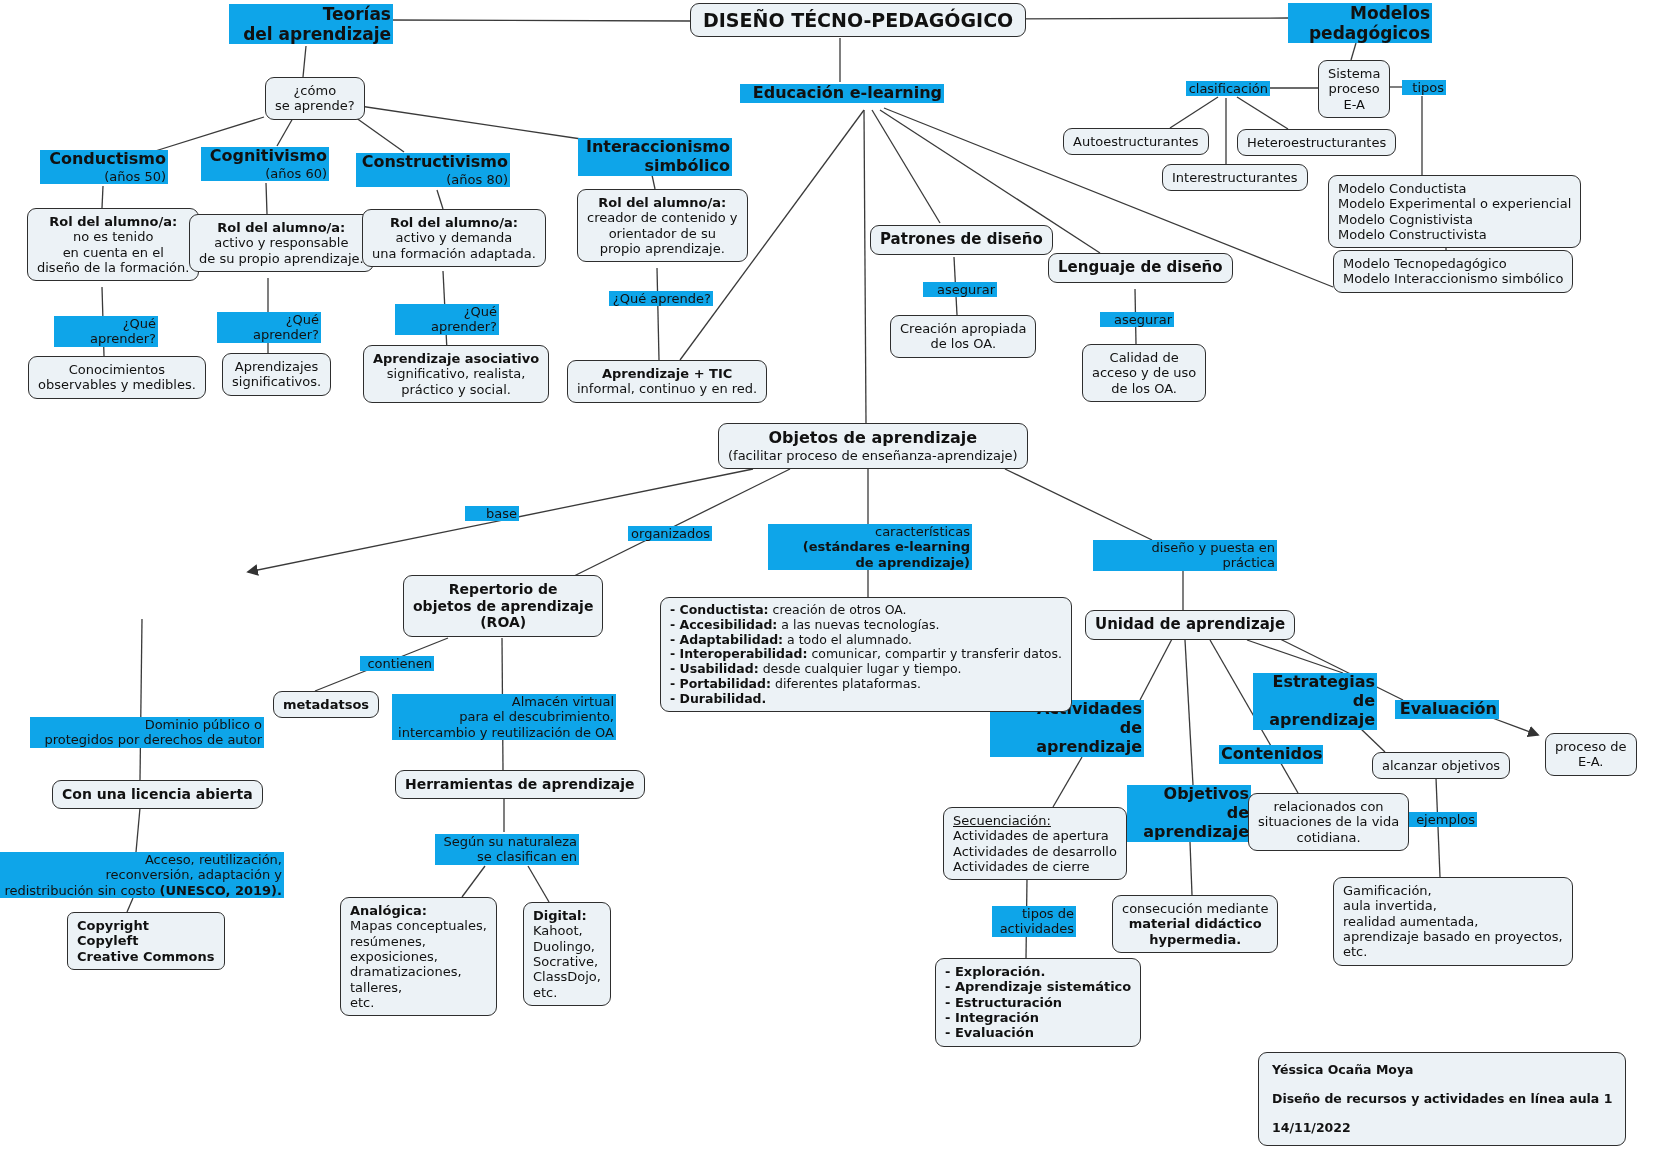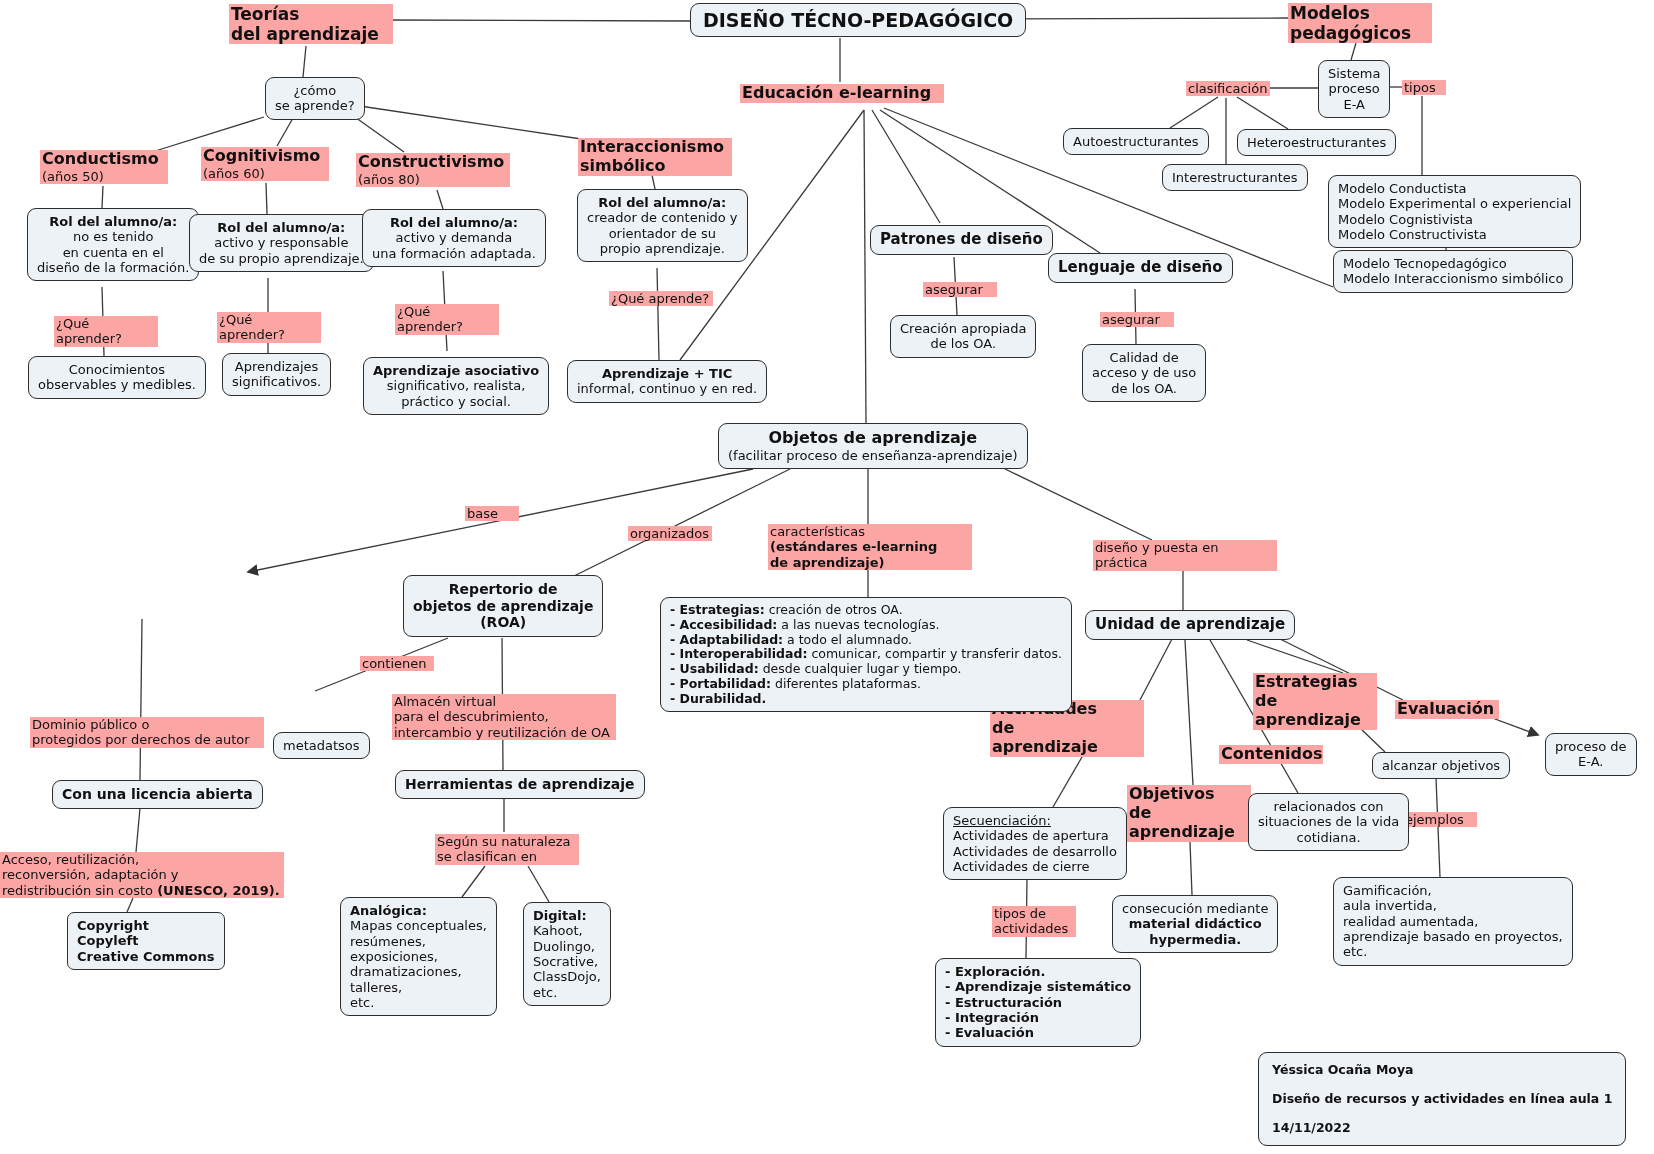--- a/index.html
+++ b/index.html
@@ -2,26 +2,26 @@
 <html><head>
 <meta charset="utf-8">
 <style>
   html,body{margin:0;padding:0;background:#ffffff;}
   #map{position:relative;width:1654px;height:1154px;background:#ffffff;
        font-family:"DejaVu Sans",sans-serif;color:#111;overflow:hidden;}
   #wires{position:absolute;left:0;top:0;z-index:0;}
   .box{position:absolute;z-index:2;background:#ecf2f6;border:1.4px solid #2e2e2e;
        border-radius:9px;padding:5px 9px;font-size:13px;line-height:1.18;
        text-align:center;white-space:nowrap;}
-  .lbl{position:absolute;z-index:1;background:#fca5a5;font-size:13px;line-height:1.18;
-       text-align:left;padding:0 2px;}
+  .lbl{position:absolute;z-index:1;background:#0ea5e9;font-size:13px;line-height:1.18;
+       text-align:right;padding:0 2px;}
   .left{text-align:left;}
   .h15{font-size:15px;font-weight:bold;}
   .h14{font-size:14px;font-weight:bold;}
-  .bold{font-weight:normal;margin-top:41px;}
+  .bold{font-weight:bold;}
   .small{font-size:12.5px;}
   .head16{font-size:16px;font-weight:bold;}
   .head17{font-size:17px;font-weight:bold;}
   .era{font-weight:normal;font-size:13px;}
   .first16 div:first-child{font-size:16px;}
   .credit{font-size:12.5px;font-weight:bold;padding:10px 13px;}
   .credit div + div{margin-top:14px;}
 </style>
 </head>
 <body>
@@ -155,21 +155,21 @@
   <div class="lbl" style="left:609px;top:291px;width:100px;">¿Qué aprende?</div>
 
   <div class="box" style="left:28px;top:356px;">
       <div>Conocimientos</div>
       <div>observables y medibles.</div>
     </div>
   <div class="box" style="left:222px;top:353px;">
       <div>Aprendizajes</div>
       <div>significativos.</div>
     </div>
-  <div class="box" style="left:363px;top:357px;">
+  <div class="box" style="left:363px;top:345px;">
       <div style="font-weight: bold;">Aprendizaje asociativo</div>
       <div>significativo, realista,</div>
       <div>práctico y social.</div>
     </div>
   <div class="box" style="left:567px;top:360px;">
       <div style="font-weight: bold;">Aprendizaje + TIC</div>
       <div>informal, continuo y en red.</div>
     </div>
 
   <div class="box h15" style="left:870px;top:225px;">Patrones de diseño</div>
@@ -213,21 +213,21 @@
     </div>
   <div class="lbl" style="left:465px;top:506px;width:50px;">base</div>
   <div class="lbl" style="left:628px;top:526px;width:80px;">organizados</div>
   <div class="lbl" style="left:768px;top:524px;width:200px;">
       <div>características</div>
       <div style="font-weight: bold;">(estándares e-learning</div>
       <div style="font-weight: bold;">de aprendizaje)</div>
     </div>
   <div class="lbl" style="left:1093px;top:540px;width:180px;">diseño y puesta en práctica</div>
   <div class="box left small" style="left:660px;top:597px;">
-      <div><b>- Estrategias:</b> creación de otros OA.</div>
+      <div><b>- Conductista:</b> creación de otros OA.</div>
       <div><b>- Accesibilidad:</b> a las nuevas tecnologías.</div>
       <div><b>- Adaptabilidad:</b> a todo el alumnado.</div>
       <div><b>- Interoperabilidad:</b> comunicar, compartir y transferir datos.</div>
       <div><b>- Usabilidad:</b> desde cualquier lugar y tiempo.</div>
       <div><b>- Portabilidad:</b> diferentes plataformas.</div>
       <div><b>- Durabilidad.</b></div>
     </div>
 
   <div class="lbl" style="left:30px;top:692px;width:230px;margin-top:25px;">
       <div>Dominio público o</div>

